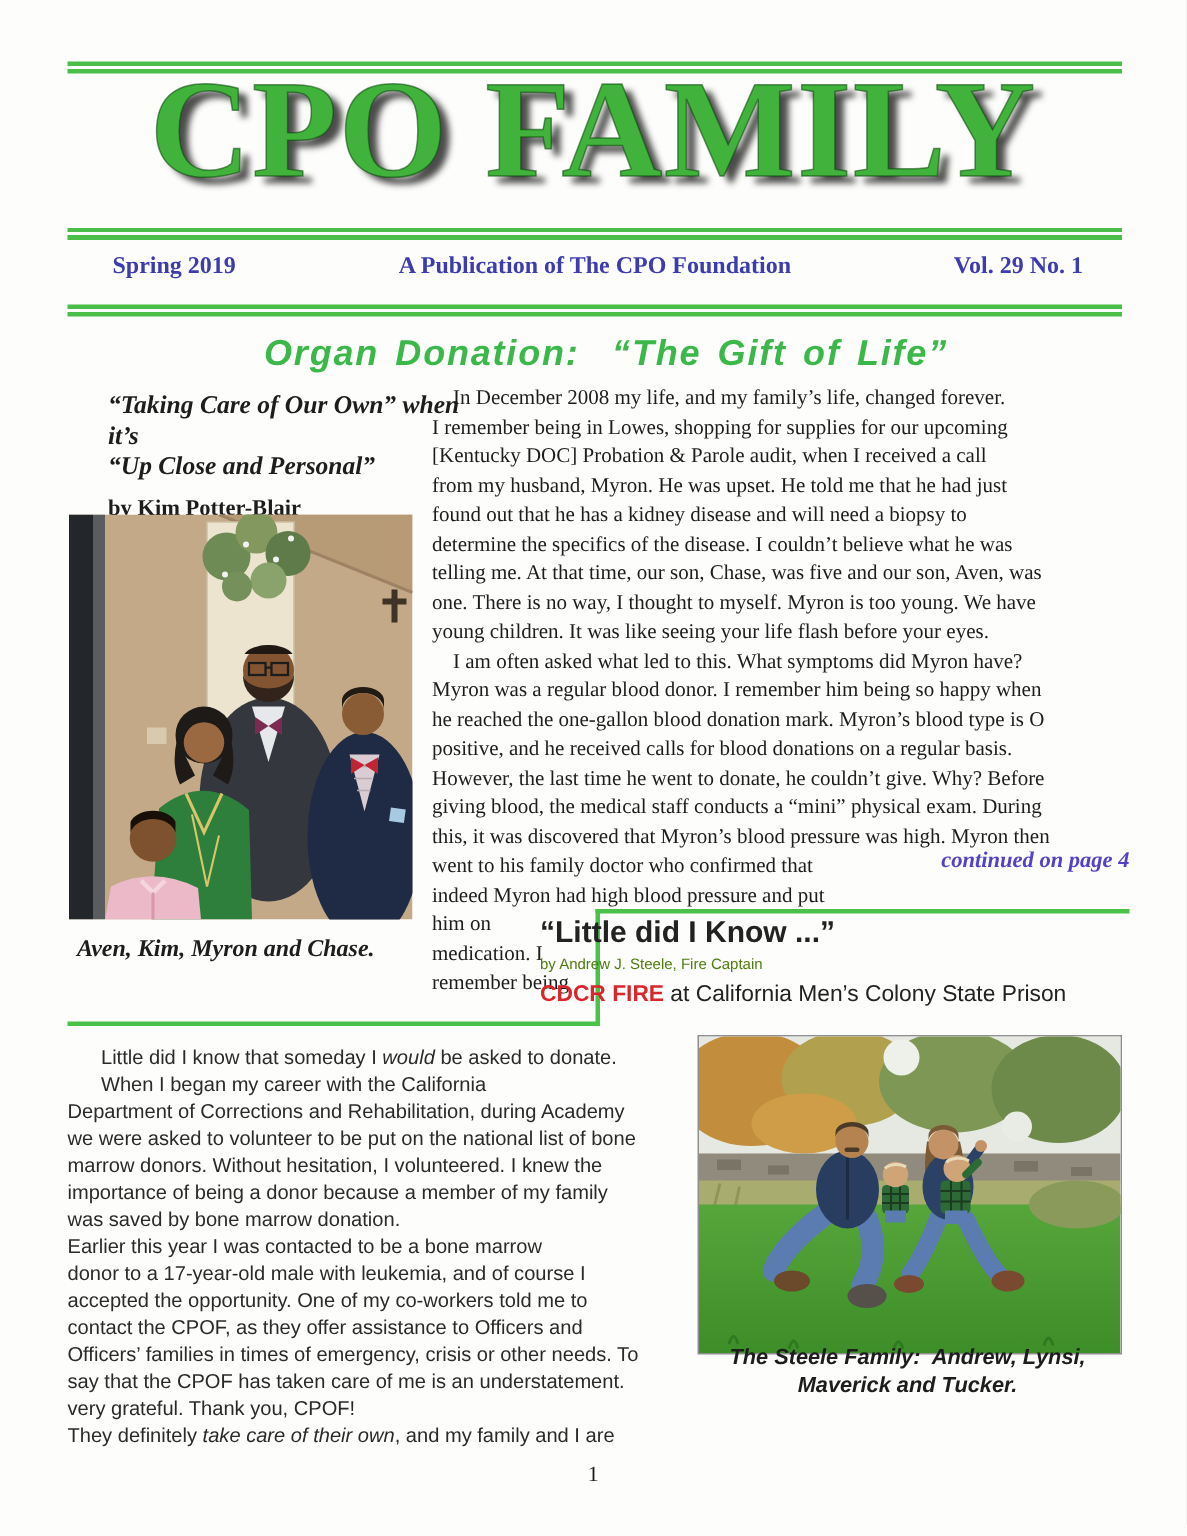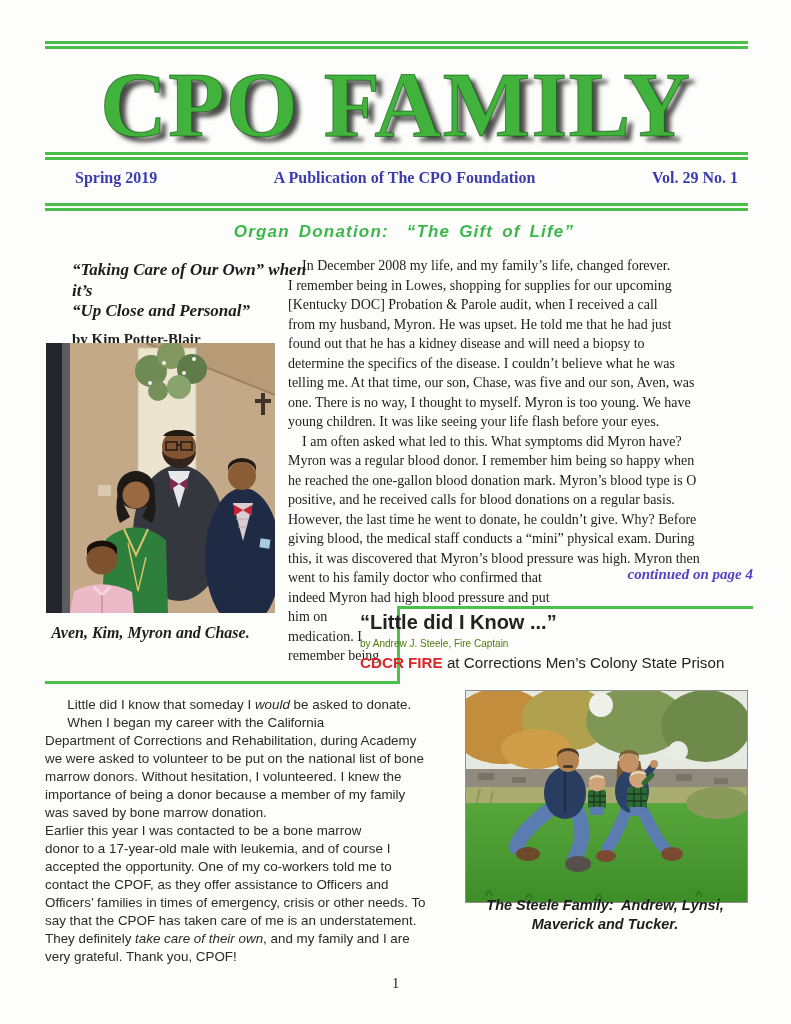--- a/index.html
+++ b/index.html
@@ -9,38 +9,38 @@
     font-family:"Liberation Serif", serif; color:var(--text,#1d1d1d);
   }
   .rule{
     position:absolute; left:45px; width:703px; height:8px;
     background:linear-gradient(to bottom,
       var(--green_rule,#4bbd49) 0 3px, #fdfdfb 3px 5px,
       var(--green_rule,#4bbd49) 5px 8px);
   }
   .rule-top{top:41px;} .rule-mid{top:152px;} .rule-low{top:203px;}
   .masthead{
-    position:absolute; top:58px; left:0; right:0; text-align:center;
+    position:absolute; top:40px; left:0; right:0; text-align:center;
     font-family:"Liberation Serif", serif; font-weight:bold;
     font-size:93px; line-height:1; letter-spacing:1px;
     color:var(--green_masthead,#41b23c);
     text-shadow:6px 5px 4px rgba(45,45,45,.85);
     -webkit-text-stroke:1px rgba(10,70,10,.55);
   }
   .issue-bar{
     position:absolute; top:169px; left:45px; width:703px;
     display:flex; justify-content:space-between; align-items:flex-end;
     font-weight:bold; font-size:16px; color:var(--blue_issue,#3c3cae);
   }
   .issue-bar .season{margin-left:30px;}
-  .issue-bar .volume{margin-right:10px;}
+  .issue-bar .volume{margin-right:26px;}
   .headline{
     position:absolute; top:222px; left:0; right:0; text-align:center;
     font-family:"Liberation Sans", sans-serif; font-weight:bold; font-style:italic;
-    font-size:17px; letter-spacing:1.2px; word-spacing:3px; white-space:pre;
+    font-size:24px; letter-spacing:1.2px; word-spacing:3px; white-space:pre;
     color:var(--green_headline,#3cb84a);
     padding-left:17px;
   }
   .a1-heading{
     position:absolute; top:260px; left:45px; width:250px;
     font-weight:bold; font-style:italic; font-size:17px; line-height:20.5px;margin-left:27px;
   }
   .a1-byline{margin-top:7px; font-style:normal; font-size:15px;}
   .photo{position:absolute; display:block;}
   .photo1{left:46px; top:343px; width:229px; height:270px;}
@@ -201,39 +201,39 @@
 
   <div class="continued">continued on page 4</div>
 
   <div class="div-seg div-top"></div>
   <div class="div-seg div-vert"></div>
   <div class="div-seg div-bottom"></div>
 
   <div class="a2-header">
     <div class="a2-title">“Little did I Know ...”</div>
     <div class="a2-byline">by Andrew J. Steele, Fire Captain</div>
-    <div class="a2-org"><span class="red">CDCR FIRE</span><span> at Corrections Men’s Colony State Prison</span></div>
+    <div class="a2-org"><span class="red">CDCR FIRE</span><span> at California Men’s Colony State Prison</span></div>
   </div>
 
   <div class="a2-body">
     <div><span>      Little did I know that someday I </span><span class="em">would</span><span> be asked to donate.</span></div>
     <div>      When I began my career with the California
 Department of Corrections and Rehabilitation, during Academy
 we were asked to volunteer to be put on the national list of bone
 marrow donors. Without hesitation, I volunteered. I knew the
 importance of being a donor because a member of my family
 was saved by bone marrow donation.</div>
     <div>Earlier this year I was contacted to be a bone marrow
 donor to a 17-year-old male with leukemia, and of course I
 accepted the opportunity. One of my co-workers told me to
 contact the CPOF, as they offer assistance to Officers and
 Officers’ families in times of emergency, crisis or other needs. To
 say that the CPOF has taken care of me is an understatement.</div>
+    <div>very grateful. Thank you, CPOF!</div>
     <div><span>They definitely </span><span class="em">take care of their own</span><span>, and my family and I are</span></div>
-    <div>very grateful. Thank you, CPOF!</div>
   </div>
 
   <svg class="photo photo2" viewBox="0 0 281 211" xmlns="http://www.w3.org/2000/svg">
     <defs>
       <linearGradient id="lawn" x1="0" y1="0" x2="0" y2="1">
         <stop offset="0" stop-color="#57a63b"></stop>
           <stop offset="1" stop-color="#3d8d29"></stop>
       </linearGradient>
     </defs>
     <rect width="281" height="211" fill="#e6e9e2"></rect>

